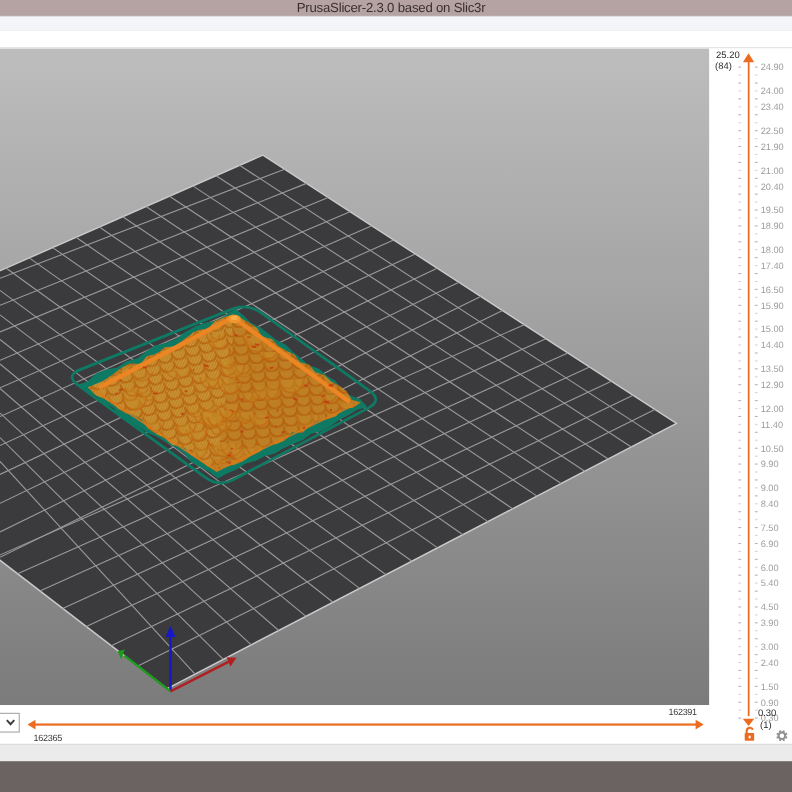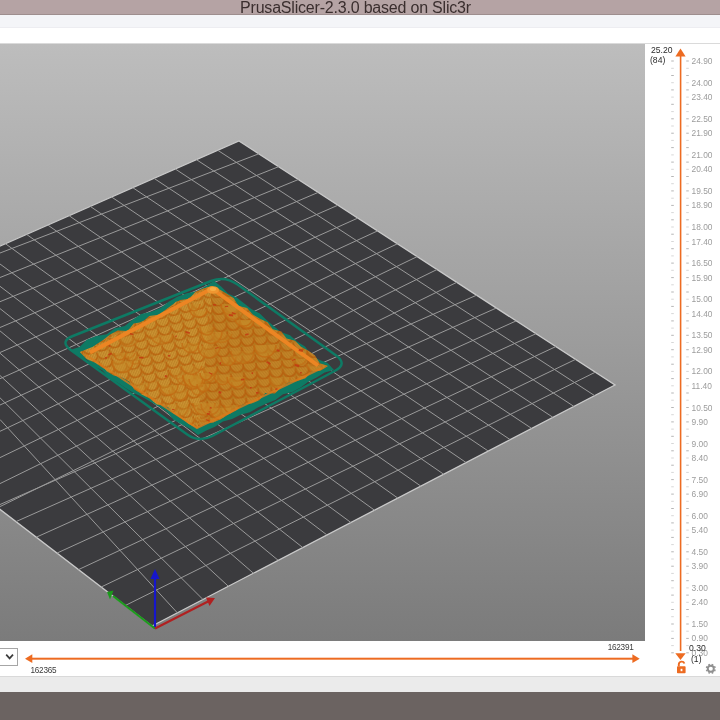--- a/index.html
+++ b/index.html
@@ -1,19 +1,19 @@
 <!DOCTYPE html>
 <html><head><meta charset="utf-8"><style>
 html,body{margin:0;padding:0;width:720px;height:720px;overflow:hidden;background:#fff;
 font-family:"Liberation Sans",sans-serif;}
 .abs{position:absolute;}
 </style></head>
 <body>
 <div class="abs" style="left:0;top:0;width:720px;height:14px;background:#b5a3a4;"></div>
-<div class="abs" style="left:0;top:0;width:711px;height:14px;text-align:center;font-size:16px;letter-spacing:-0.2px;line-height:15px;color:#3a2e2e;">PrusaSlicer-2.3.0 based on Slic3r</div>
+<div class="abs" style="left:0;top:0;width:711px;height:14px;text-align:center;font-size:12px;letter-spacing:-0.2px;line-height:15px;color:#3a2e2e;">PrusaSlicer-2.3.0 based on Slic3r</div>
 <div class="abs" style="left:0;top:14px;width:720px;height:1px;background:#9e8e8e;"></div>
 <div class="abs" style="left:0;top:15px;width:720px;height:12px;background:#f4f5f8;"></div>
 <div class="abs" style="left:0;top:27px;width:720px;height:1px;background:#ededf1;"></div>
 <div class="abs" style="left:0;top:43px;width:720px;height:1px;background:#dadada;"></div>
 <svg class="abs" style="left:0;top:44px;" width="645" height="597" viewBox="0 0 645 597">
 <defs>
 <linearGradient id="bgv" x1="0" y1="0" x2="0" y2="1">
 <stop offset="0" stop-color="#bdbdbd"></stop>
         <stop offset="1" stop-color="#7b7b7b"></stop>
 </linearGradient>

